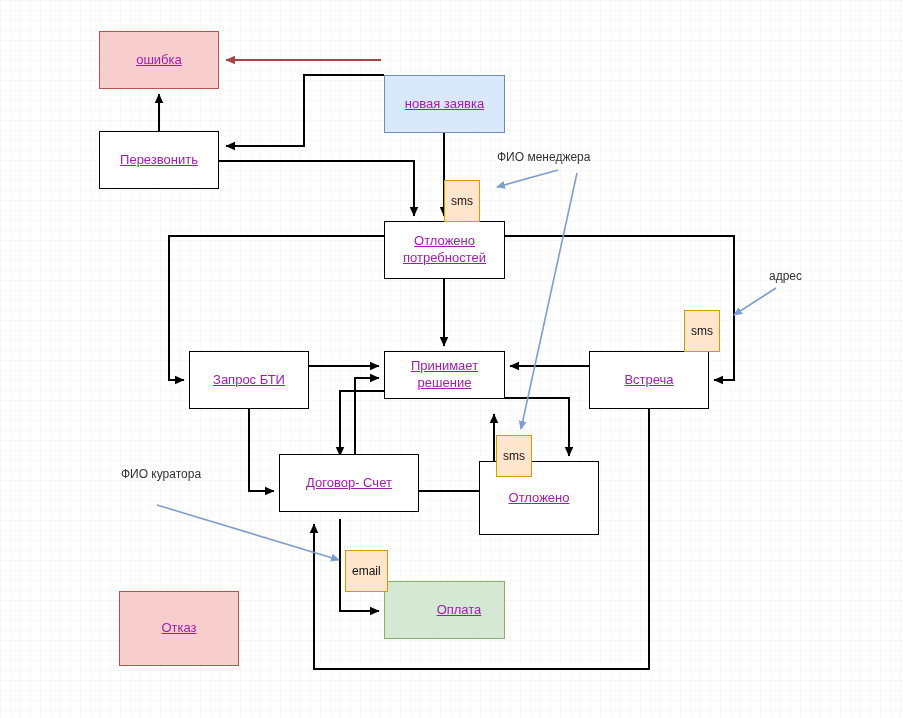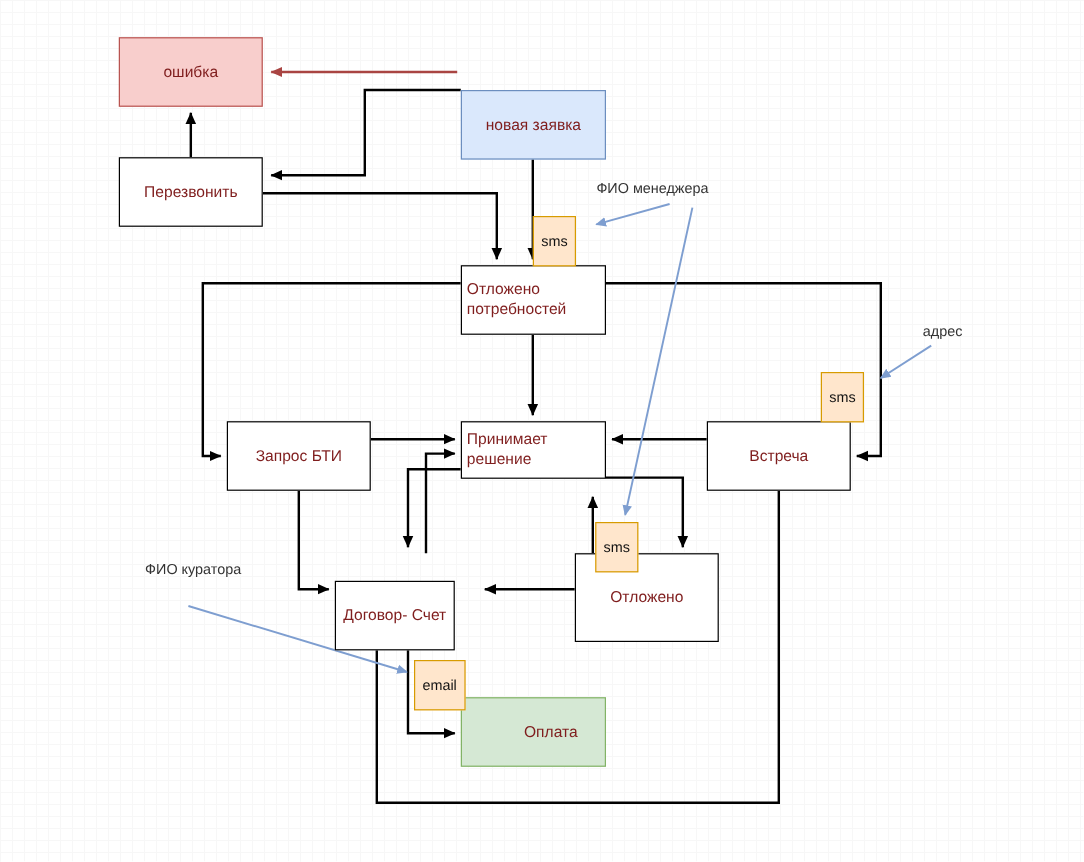--- a/index.html
+++ b/index.html
@@ -13,32 +13,32 @@
       linear-gradient(#f7f7f7 1px, transparent 1px),
       linear-gradient(90deg, #f7f7f7 1px, transparent 1px),
       linear-gradient(#ededed 1px, transparent 1px),
       linear-gradient(90deg, #ededed 1px, transparent 1px);
     background-size:10px 10px, 10px 10px, 50px 50px, 50px 50px;
   }
   svg.edges { position:absolute; left:0; top:0; width:903px; height:718px; }
   .node {
     position:absolute; box-sizing:border-box;
     display:flex; align-items:center; justify-content:center;
-    padding:2px 4px;
+    text-align:center; padding:2px 4px;
     border:1px solid #000; background:#fff;
-    font-size:13px; line-height:1.3; color:#7f1d1d;
+    font-size:13px; line-height:1.3; color:#a21caf;text-decoration:underline;
   }
   .n-error     { left:99px;  top:31px;  width:120px; height:58px; }
   .n-new       { left:384px; top:31px;  width:121px; height:58px;margin-top:44px; }
   .n-call      { left:99px;  top:131px; width:120px; height:58px; }
   .n-needs     { left:384px; top:221px; width:121px; height:58px; }
   .n-bti       { left:189px; top:351px; width:120px; height:58px; }
   .n-decision  { left:384px; top:351px; width:121px; height:48px; }
   .n-meeting   { left:589px; top:351px; width:120px; height:58px; }
-  .n-contract  { left:279px; top:484px; width:100px; height:58px; }
+  .n-contract  { left:279px; top:454px; width:140px; height:58px; }
   .n-postponed { left:479px; top:461px; width:120px; height:74px; }
   .n-payment   { left:384px; top:581px; width:121px; height:58px; }
   .n-refusal   { left:119px; top:591px; width:120px; height:75px; }
   .edge-label {
     position:absolute;
     font-size:12px; line-height:16px; color:#111;
     background:#ffe6cc; border:1px solid #d79b00;
     padding:12px 6px;
   }
   .el-sms1  { left:444px; top:180px; }
@@ -97,20 +97,21 @@
   <div class="node n-error" style="background: rgb(248, 206, 204); border-color: rgb(184, 84, 80);">ошибка</div>
   <div class="node n-new" style="background: rgb(218, 232, 252); border-color: rgb(108, 142, 191);">новая заявка</div>
   <div class="node n-call" style="background: rgb(255, 255, 255); border-color: rgb(0, 0, 0);">Перезвонить</div>
   <div class="node n-needs" style="background: rgb(255, 255, 255); border-color: rgb(0, 0, 0);">Отложено потребностей</div>
   <div class="node n-bti" style="background: rgb(255, 255, 255); border-color: rgb(0, 0, 0);">Запрос БТИ</div>
   <div class="node n-decision" style="background: rgb(255, 255, 255); border-color: rgb(0, 0, 0);">Принимает решение</div>
   <div class="node n-meeting" style="background: rgb(255, 255, 255); border-color: rgb(0, 0, 0);">Встреча</div>
   <div class="node n-contract" style="background: rgb(255, 255, 255); border-color: rgb(0, 0, 0);">Договор- Счет</div>
   <div class="node n-postponed" style="background: rgb(255, 255, 255); border-color: rgb(0, 0, 0);">Отложено</div>
   <div class="node n-payment" style="background: rgb(213, 232, 212); border-color: rgb(130, 179, 102); padding-left: 33px;">Оплата</div>
+  <div class="node n-refusal" style="background: rgb(248, 206, 204); border-color: rgb(184, 84, 80);">Отказ</div>
 
   <div class="edge-label el-sms1">sms</div>
   <div class="edge-label el-sms2">sms</div>
   <div class="edge-label el-sms3">sms</div>
   <div class="edge-label el-email">email</div>
 
   <div class="annotation an-manager">ФИО менеджера</div>
   <div class="annotation an-address">адрес</div>
   <div class="annotation an-curator">ФИО куратора</div>
 

